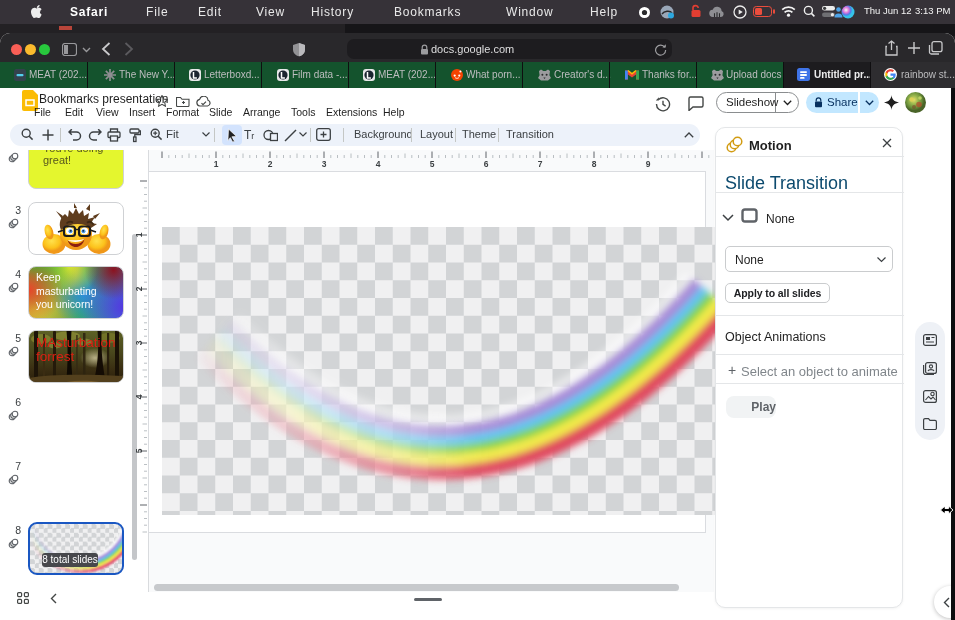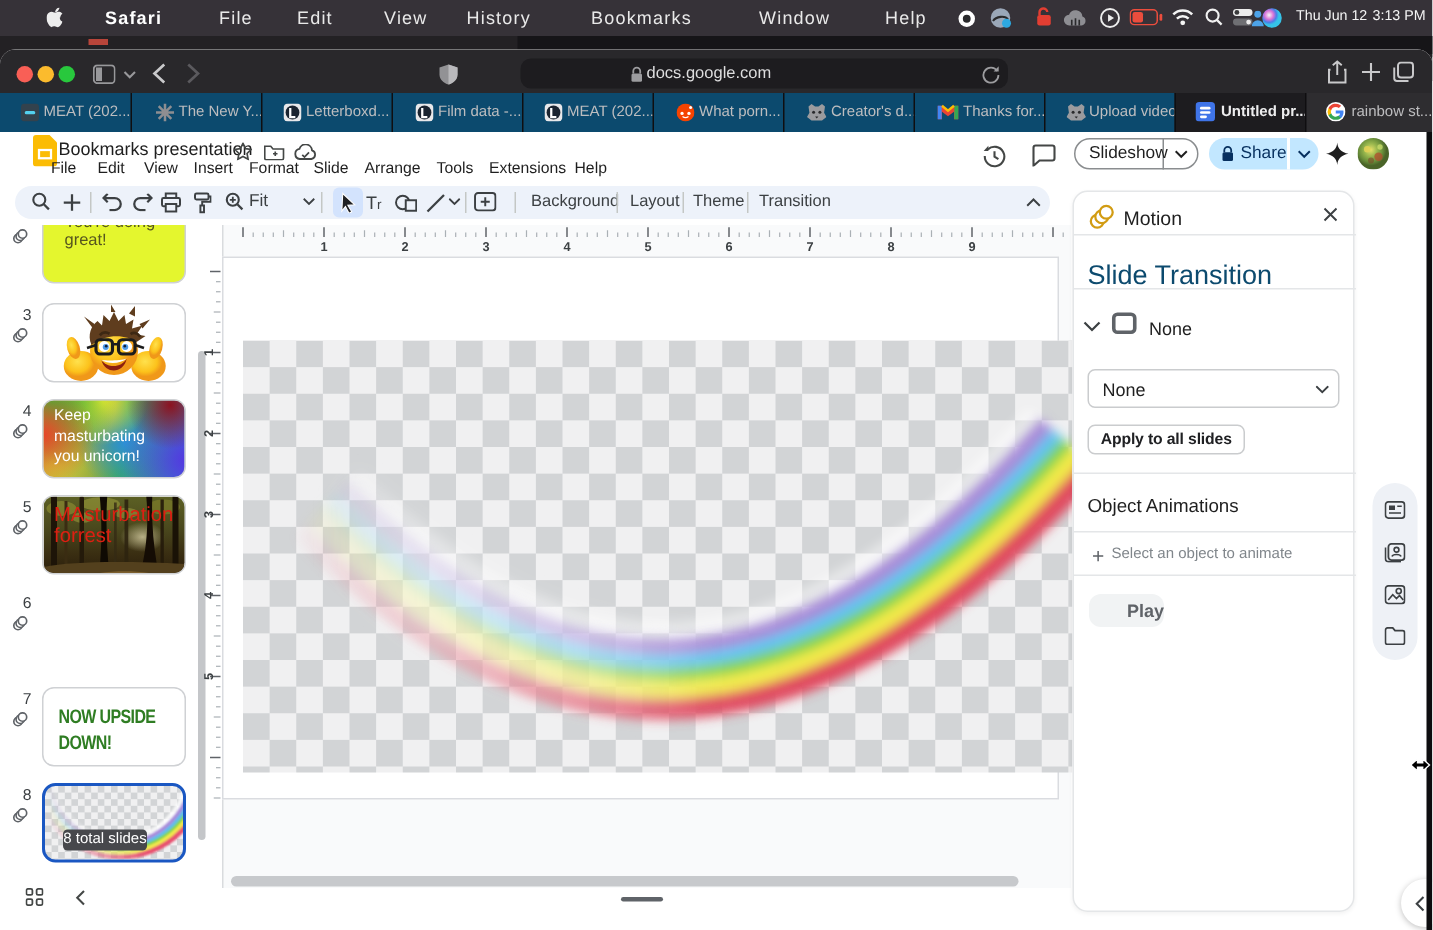--- a/index.html
+++ b/index.html
@@ -9,21 +9,21 @@
 
 #menubar { position:absolute; left:0; top:0; width:955px; height:38px; background:#363238;
   color:#e9e9e9; font-size:12px; letter-spacing:.8px; }
 #menubar .mi { position:absolute; top:5px; }
 
 #desk { position:absolute; left:0; top:24px; width:955px; height:30px; background:#232124; }
 
 #win { position:absolute; left:0; top:33px; width:955px; height:587px;
   background:#fff; border-radius:10px 10px 0 0; overflow:hidden; }
 #sftoolbar { position:absolute; left:0; top:0; width:955px; height:29px; background:#29282b; }
-#tabbar { position:absolute; left:0; top:29px; width:787px; height:26px; background:#0c4a6e;padding-left:36px; }
+#tabbar { position:absolute; left:0; top:29px; width:787px; height:26px; background:#14532d;padding-left:36px; }
 .tab { position:absolute; top:0; height:26px; border-left:1px solid #0f0e10; }
 .tab .tt { position:absolute; top:7px; font-size:10px; color:#bdbdbf; white-space:nowrap; }
 
 #page { position:absolute; left:0; top:55px; width:955px; height:532px; background:#fff; }
 .thumb { position:absolute; left:28px; width:96px; height:53px; background:#fff;
   border:1px solid #cfd1d4; border-radius:8px; overflow:hidden; }
 .num { position:absolute; left:8px; width:13px; text-align:right; font-size:10.5px; color:#3c4043; }
 .coins { position:absolute; left:8px; width:11px; height:11px; }
 .gm { position:absolute; top:18px; font-size:10.5px; color:#1f1f1f; }
 </style></head>
@@ -214,21 +214,21 @@
           </svg>
       <span class="tt" style="left:32px">Thanks for...</span>
     </div>
     <div class="tab" style="left:696px;width:87px">
       <svg class="abs" style="left:14px;top:7px" width="13" height="12">
             <path d="M1 2l2-1.6L5.4 2h2.2L10 0.4 12 2l-.6 4.2L13 9l-3 2.4H3L0 9l1.6-2.8z" fill="#9b9b9e"></path>
             <circle cx="4.4" cy="5.8" r="1" fill="#2a2a2c"></circle>
             <circle cx="8.6" cy="5.8" r="1" fill="#2a2a2c"></circle>
             <path d="M5.4 8.6h2.2L6.5 10z" fill="#2a2a2c"></path>
           </svg>
-      <span class="tt" style="left:29px;left:29px">Upload video</span>
+      <span class="tt" style="left:29px;left:29px">Upload docs</span>
     </div>
     <div class="tab" style="left:783px;width:87px;background:#1d1c1f">
       <svg class="abs" style="left:13px;top:6px" width="13" height="13">
             <rect width="13" height="13" rx="2.5" fill="#3f74e8"></rect>
             <rect x="3" y="3.2" width="7" height="1.8" rx=".9" fill="#fff"></rect>
             <rect x="3" y="6.1" width="7" height="1.8" rx=".9" fill="#fff"></rect>
             <rect x="3" y="9" width="4.6" height="1.8" rx=".9" fill="#fff"></rect>
           </svg>
       <span class="tt" style="left:30px;color:#ededee;font-weight:700">Untitled pr...</span>
     </div>
@@ -447,23 +447,20 @@
           <rect x="86" y="0" width="4" height="49" fill="#1a1206"></rect>
           <rect x="14" y="3" width="2" height="43" fill="#3a2c12"></rect>
               <rect x="47" y="4" width="1.8" height="40" fill="#352a14" opacity=".8"></rect>
               <rect x="78" y="2" width="2.2" height="45" fill="#241a0a" opacity=".9"></rect>
           <path d="M0 47c20-4 55-4 96-2v8H0z" fill="#53401d"></path>
               <path d="M28 53c14-4 34-4 48-1l2 1z" fill="#7c5f2e"></path>
           <text x="7" y="16" font-family="Liberation Sans" font-size="13.5" fill="#dd1f12">MAsturbation</text>
           <text x="7" y="30" font-family="Liberation Sans" font-size="13.5" fill="#dd1f12">forrest</text>
         </svg>
       </div>
-      <div class="thumb" style="top:308px">
-        <div style="position:absolute;left:10px;top:10px;font-size:13px;line-height:17px;color:#2f7d23;font-weight:700;letter-spacing:-.5px;transform:scaleX(.82);transform-origin:0 0">NOW UPSIDE<br>DOWN!</div>
-          </div>
       <div class="thumb" id="th8" style="top:372px;border:2.2px solid #1a57c2;border-radius:9px;box-shadow:none;background:repeating-conic-gradient(from 270deg, #d2d4d6 0% 25%, #f0f0f1 25% 50%);background-size:8.8px 8.8px">
         <svg class="abs" style="left:0;top:0" width="92" height="49" viewBox="0 0 92 49">
           <defs>
                 <filter id="mrb" x="-30%" y="-30%" width="160%" height="160%">
                   <feGaussianBlur stdDeviation="0.8"></feGaussianBlur>
                 </filter>
           <linearGradient id="mfade" x1="0" y1="0" x2="1" y2="0">
                   <stop offset="0" stop-color="#fff" stop-opacity="0"></stop>
                   <stop offset=".45" stop-color="#fff" stop-opacity=".55"></stop>
                   <stop offset=".75" stop-color="#fff" stop-opacity="1"></stop>
@@ -730,21 +727,21 @@
           <text x="0" y="0" font-size="8.5" font-weight="bold" fill="#3c4043" text-anchor="middle" font-family="Liberation Sans" transform="translate(6 301) rotate(-90)">5</text>
         </svg>
     <div class="abs" style="left:414px;top:510px;width:28px;height:3px;background:#5f6368;border-radius:2px"></div>
     <div id="rightzone" class="abs" style="left:715px;top:30px;width:240px;height:502px;background:#fff">
       <div class="abs" style="left:0;top:9px;width:188px;height:481px;background:#fff;border:1px solid #e4e6e8;border-radius:10px;box-shadow:0 1px 3px rgba(0,0,0,.05)">
         <svg class="abs" style="left:10px;top:8px" width="17" height="17">
               <circle cx="5.5" cy="11.5" r="4.3" fill="none" stroke="#d29c13" stroke-width="1.5"></circle>
               <circle cx="8.5" cy="8.5" r="4.3" fill="#fff" stroke="#d29c13" stroke-width="1.5"></circle>
               <circle cx="11.5" cy="5.5" r="4.3" fill="#fff" stroke="#d29c13" stroke-width="1.5"></circle>
             </svg>
-        <div class="abs" style="left:33px;top:10px;font-size:13px;font-weight:400;color:#1f1f1f">Motion</div>
+        <div class="abs" style="left:33px;top:10px;font-size:13px;font-weight:700;color:#1f1f1f">Motion</div>
         <svg class="abs" style="left:166px;top:10px" width="10" height="10">
               <path d="M1 1l8 8M9 1l-8 8" stroke="#3c4043" stroke-width="1.3"></path>
             </svg>
         <div class="abs" style="left:0;top:28px;width:188px;height:1px;background:#e4e6e8"></div>
         <div class="abs" style="left:9px;top:45px;font-size:18px;color:#0c4a6e">Slide Transition</div>
         <div class="abs" style="left:0;top:64px;width:188px;height:1px;background:#e4e6e8"></div>
         <svg class="abs" style="left:6px;top:86px" width="12" height="8">
               <path d="M1 1l5 5 5-5" stroke="#3c4043" stroke-width="1.5" fill="none"></path>
             </svg>
         <svg class="abs" style="left:25px;top:80px" width="17" height="15">
@@ -755,21 +752,21 @@
           <div class="abs" style="left:9px;top:6px;font-size:12px;color:#1f1f1f">None</div>
           <svg class="abs" style="left:151px;top:10px" width="9" height="6">
                 <path d="M0.5 0.5L4.5 4.5 8.5 0.5" stroke="#3c4043" stroke-width="1.2" fill="none"></path>
               </svg>
         </div>
         <div class="abs" style="left:9px;top:155px;width:105px;height:20px;border:1px solid #caccce;border-radius:5px;font-size:10.5px;font-weight:700;color:#202124;text-align:center;line-height:19px;letter-spacing:-.1px">Apply to all slides</div>
         <div class="abs" style="left:0;top:187px;width:188px;height:1px;background:#e4e6e8"></div>
         <div class="abs" style="left:9px;top:202px;font-size:12.5px;color:#1f1f1f">Object Animations</div>
         <div class="abs" style="left:0;top:226px;width:188px;height:1px;background:#e4e6e8"></div>
         <div class="abs" style="left:12px;top:234px;font-size:14px;color:#5f6368">+</div>
-        <div class="abs" style="left:25px;top:236px;font-size:10px;color:#80868b">Select an object to animate</div>
+        <div class="abs" style="left:25px;top:236px;font-size:13px;color:#80868b">Select an object to animate</div>
         <div class="abs" style="left:0;top:255px;width:188px;height:1px;background:#e4e6e8"></div>
         <div class="abs" style="left:10px;top:268px;width:50px;height:22px;background:#f1f3f4;border-radius:8px;font-size:12px;font-weight:700;color:#5f6368;text-align:right;line-height:22px">Play</div>
       </div>
       <div class="abs" style="left:200px;top:204px;width:30px;height:118px;background:#eef1f6;border-radius:15px">
         <svg class="abs" style="left:8px;top:12px" width="14" height="12">
               <rect x="0.6" y="0.6" width="12.8" height="10.8" rx="2" fill="none" stroke="#3c4043" stroke-width="1.2"></rect>
               <rect x="3" y="3" width="4" height="3" fill="#3c4043"></rect>
               <path d="M8.5 3.5h3M3 8h8" stroke="#3c4043" stroke-width="1.1"></path>
             </svg>
         <svg class="abs" style="left:8px;top:40px" width="14" height="13">

